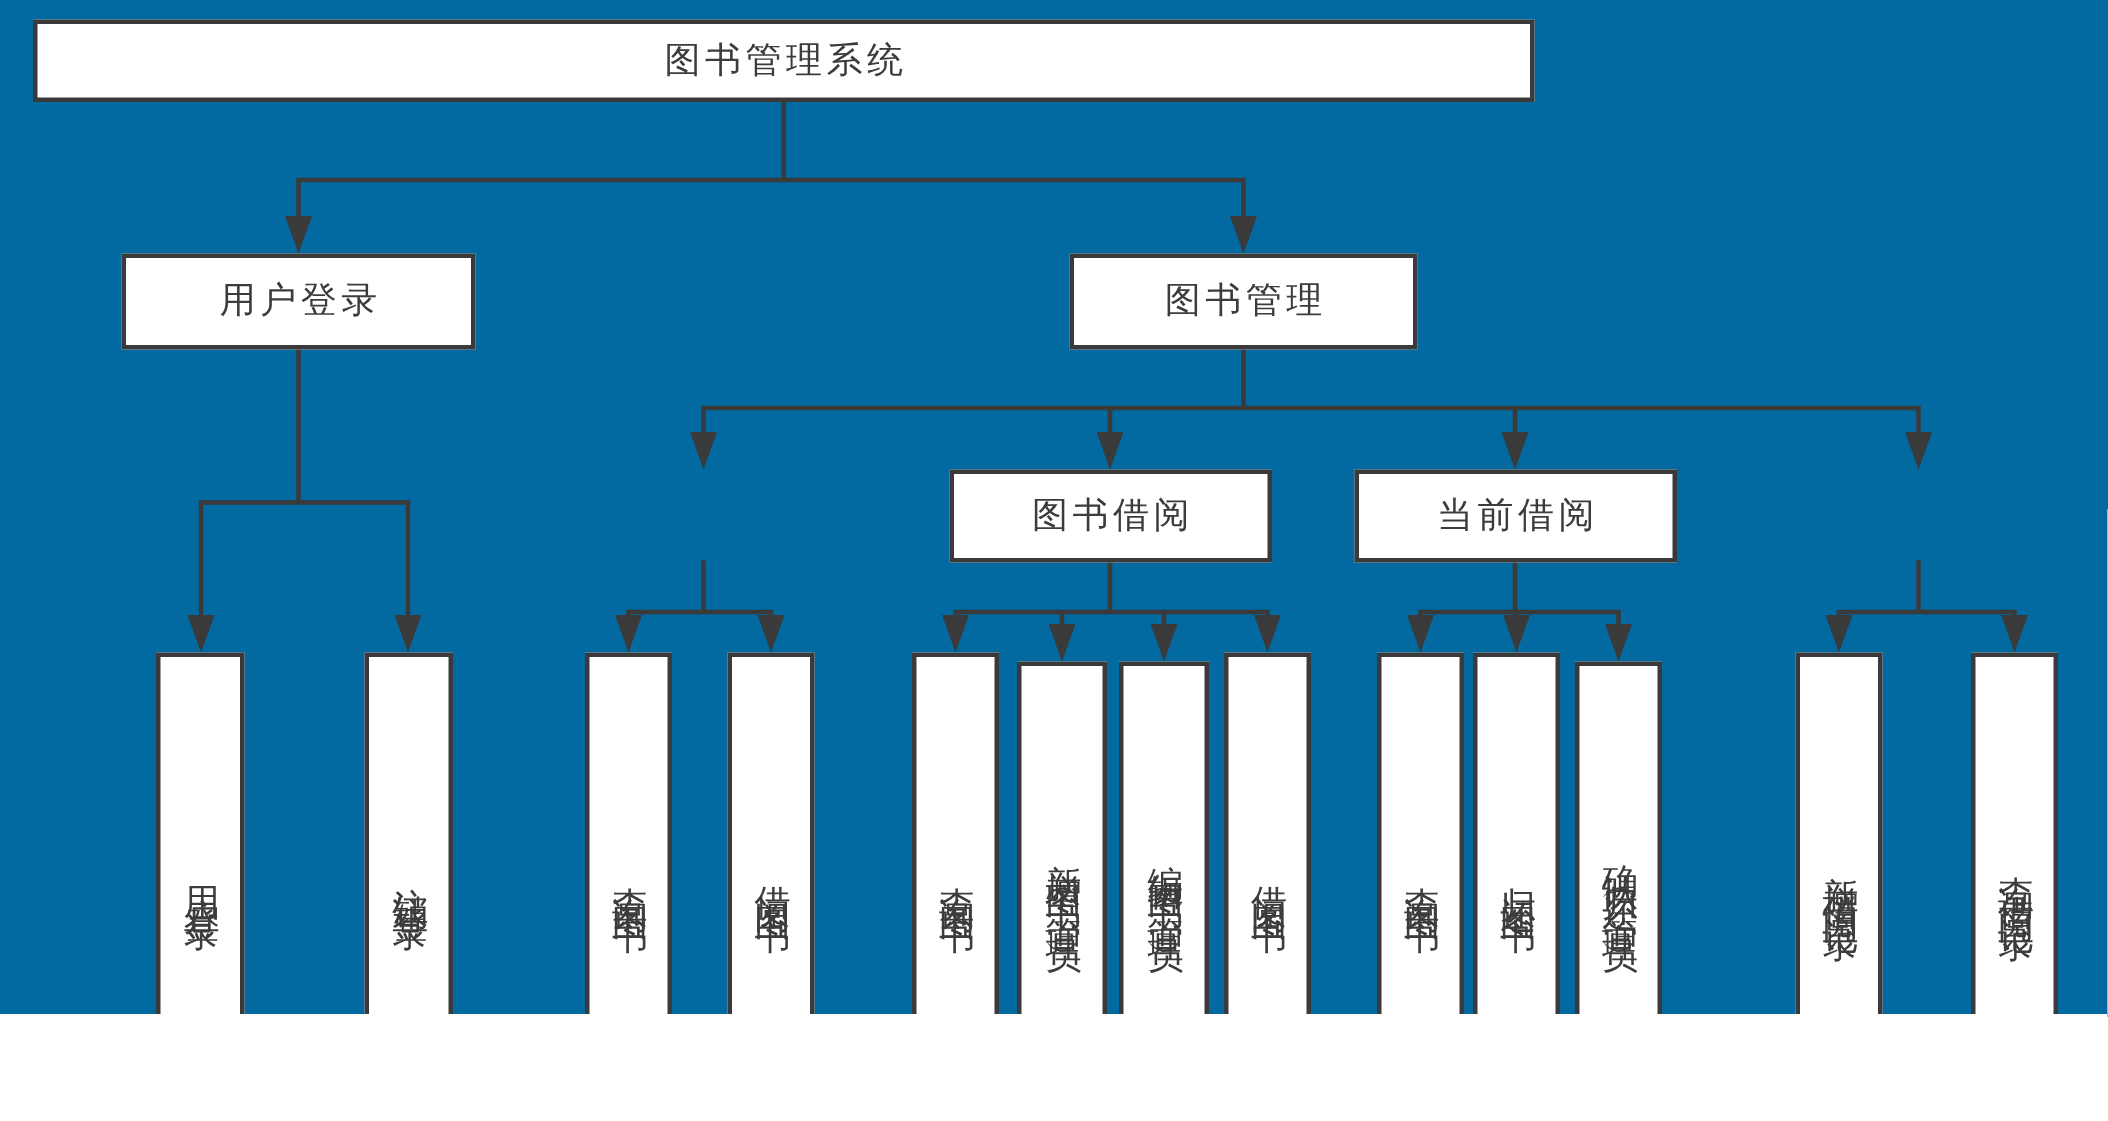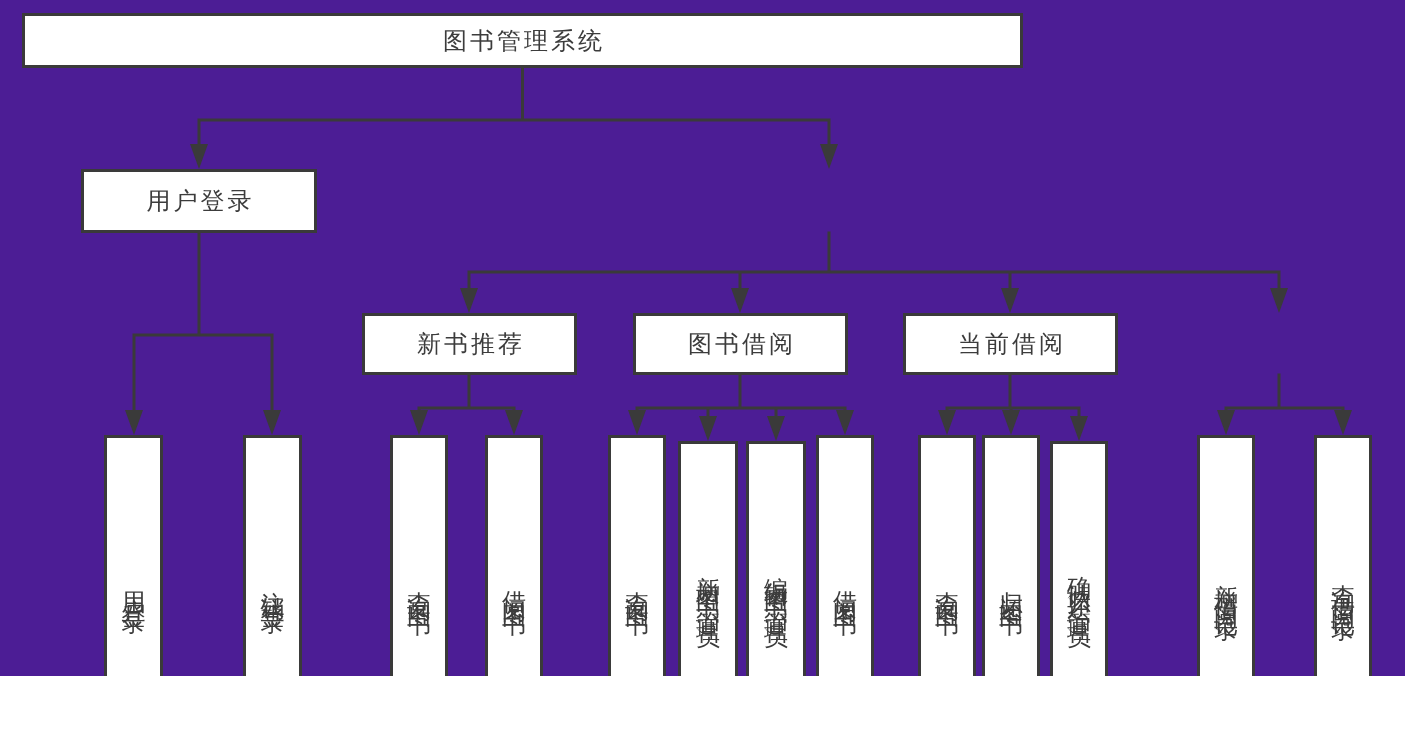--- a/index.html
+++ b/index.html
@@ -1,21 +1,21 @@
 <!DOCTYPE html>
 <html lang="zh"><head>
 <meta charset="utf-8">
 <title>图书管理系统 功能结构图</title>
 <style>
   html, body { margin: 0; padding: 0; background: #ffffff; }
   .canvas {
     position: relative;
     width: 1405px;
     height: 676px;
-    background: #4c1d95;
+    background: #0369a1;
     font-family: Liberation Serif, serif;
     overflow: hidden;
   }
   .connectors {
     position: absolute;
     left: 0; top: 0;
     width: 1405px; height: 747px;
     pointer-events: none;
   }
   .box {
@@ -93,22 +93,22 @@
       <polygon points="1002,410 1020,410 1011,435"></polygon>
       <polygon points="1070,416 1088,416 1079,441"></polygon>
       <polygon points="1217,410 1235,410 1226,435"></polygon>
       <polygon points="1334,410 1352,410 1343,435"></polygon>
     </g>
   </svg>
 
   <div class="box hbox" style="left:22px;top:13px;width:1001px;height:55px">图书管理系统</div>
 
   <div class="box hbox" style="left:81px;top:169px;width:236px;height:64px">用户登录</div>
+  <div class="box hbox" style="left:713px;top:169px;width:232px;height:64px">图书管理</div>
 
-  <div class="box hbox" style="left:362px;top:313px;width:215px;height:62px">新书推荐</div>
   <div class="box hbox" style="left:903px;top:313px;width:215px;height:62px">当前借阅</div>
   <div class="box hbox" style="left:633px;top:313px;width:215px;height:62px">图书借阅</div>
 
   <div class="box vbox" style="left:104px;top:435px;width:59px;height:301px">用户登录</div>
   <div class="box vbox" style="left:243px;top:435px;width:59px;height:301px">注销登录</div>
 
   <div class="box vbox" style="left:390px;top:435px;width:58px;height:301px">查询图书</div>
   <div class="box vbox" style="left:485px;top:435px;width:58px;height:301px">借阅图书</div>
 
   <div class="box vbox" style="left:608px;top:435px;width:58px;height:301px">查询图书</div>

